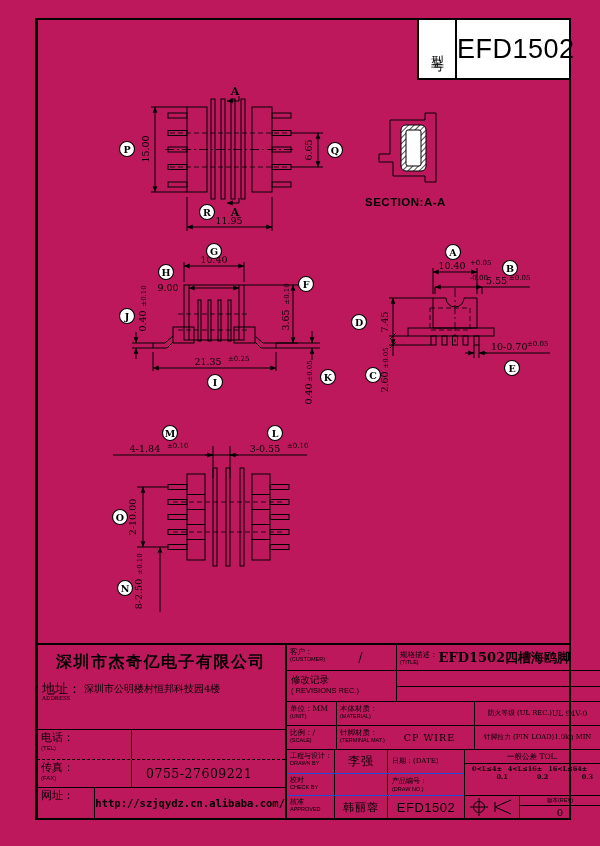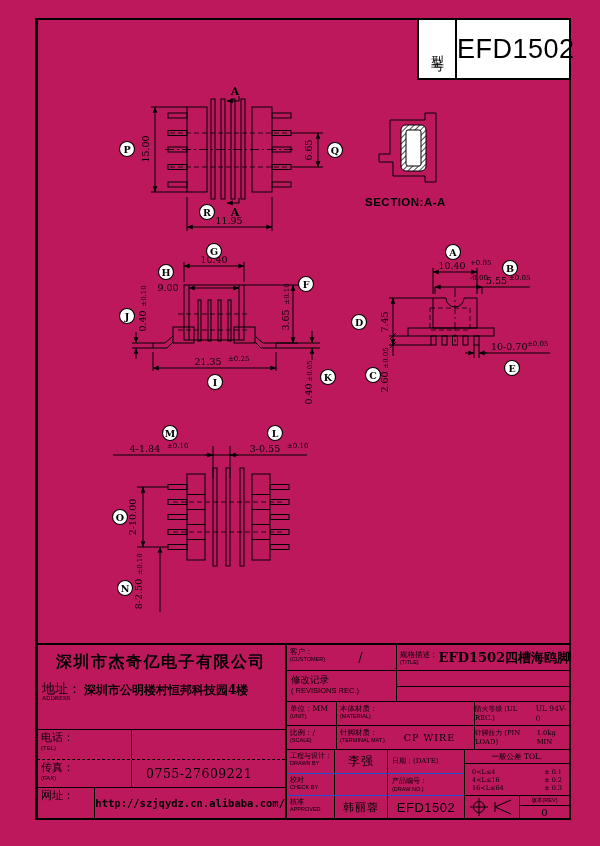--- a/index.html
+++ b/index.html
@@ -26,21 +26,21 @@
   .secA{font:bold 11px "DejaVu Serif",serif;fill:#000;text-anchor:middle;}
   
   .info{position:absolute;left:37px;top:643px;width:532px;height:175px;border-top:2px solid #000;
         box-sizing:border-box;display:flex;}
   .company-col{width:250px;border-right:2px solid #000;box-sizing:border-box;display:flex;flex-direction:column;}
   .company-main{height:84px;box-sizing:border-box;padding-top:7px;}
   .company-name{text-align:center;font-family:"DejaVu Serif",serif;font-weight:bold;font-size:16px;letter-spacing:1.5px;}
   .company-addr{display:flex;align-items:flex-start;margin-top:9px;padding-left:5px;font-family:"DejaVu Serif",serif;}
   .addr-label{font-size:13px;line-height:1;}
   .addr-sub{font-size:5.5px;line-height:1;margin-top:1px;}
-  .addr-value{font-size:12px;margin-left:3px;white-space:nowrap;font-weight:bold;}
+  .addr-value{font-size:10px;margin-left:3px;white-space:nowrap;}
   .c-row{display:flex;box-sizing:border-box;border-top:1px solid #000;}
   .c-row.dashed{border-top:1px dashed #000;}
   .c-label{width:95px;border-right:1px solid #000;box-sizing:border-box;padding:2px 0 0 4px;}
   .c-zh{font-size:11px;font-family:"DejaVu Serif",serif;line-height:1.15;}
   .c-sub{font-size:6px;line-height:1;}
   .c-val{flex:1;display:flex;align-items:center;justify-content:center;
          font-family:"DejaVu Serif",serif;font-size:12.5px;letter-spacing:0.5px;}
   .c-val.web{font-family:"DejaVu Sans Mono",monospace;font-weight:bold;font-size:10.5px;letter-spacing:0;}
   .spec-col{flex:1;display:flex;flex-direction:column;box-sizing:border-box;}
   .s-row1{height:26px;display:flex;border-bottom:1px solid #000;box-sizing:border-box;}
@@ -76,21 +76,21 @@
        font-size:12px;font-family:"DejaVu Serif",serif;letter-spacing:1px;}
   .g-c{flex:1;display:flex;flex-direction:column;justify-content:center;padding-left:4px;}
   .g-c.center{align-items:center;padding-left:0;}
   .gc-lab{font-size:7px;font-family:"DejaVu Serif",serif;line-height:1.2;}
   .gc-sub{font-size:5.5px;line-height:1.1;}
   .drawno-val{font-size:13px;font-family:"Liberation Sans",sans-serif;letter-spacing:0.5px;}
   .right-grp{flex:1;display:flex;flex-direction:column;box-sizing:border-box;}
   .tol-header{height:14px;border-bottom:1px solid #000;box-sizing:border-box;text-align:center;
               font-size:7.5px;font-family:"DejaVu Serif",serif;line-height:13px;}
   .tol-body{height:32px;border-bottom:1px solid #000;box-sizing:border-box;padding:1px 7px;
-            display:flex;flex-direction:column;justify-content:center;}
+            display:flex;justify-content:flex-start;font-weight:bold;}
   .tol-line{display:flex;justify-content:space-between;font-size:6.5px;font-family:"DejaVu Serif",serif;}
   .sym-row{flex:1;display:flex;}
   .proj-cell{width:55px;border-right:1px solid #000;box-sizing:border-box;display:flex;align-items:center;justify-content:center;}
   .rev-cell{flex:1;display:flex;flex-direction:column;}
   .rev-l{font-size:5.5px;text-align:center;border-bottom:1px solid #000;padding:1px 0;}
   .rev-v{flex:1;display:flex;align-items:center;justify-content:center;font-size:10px;font-family:"DejaVu Serif",serif;}
 </style>
 </head>
 <body>
 

